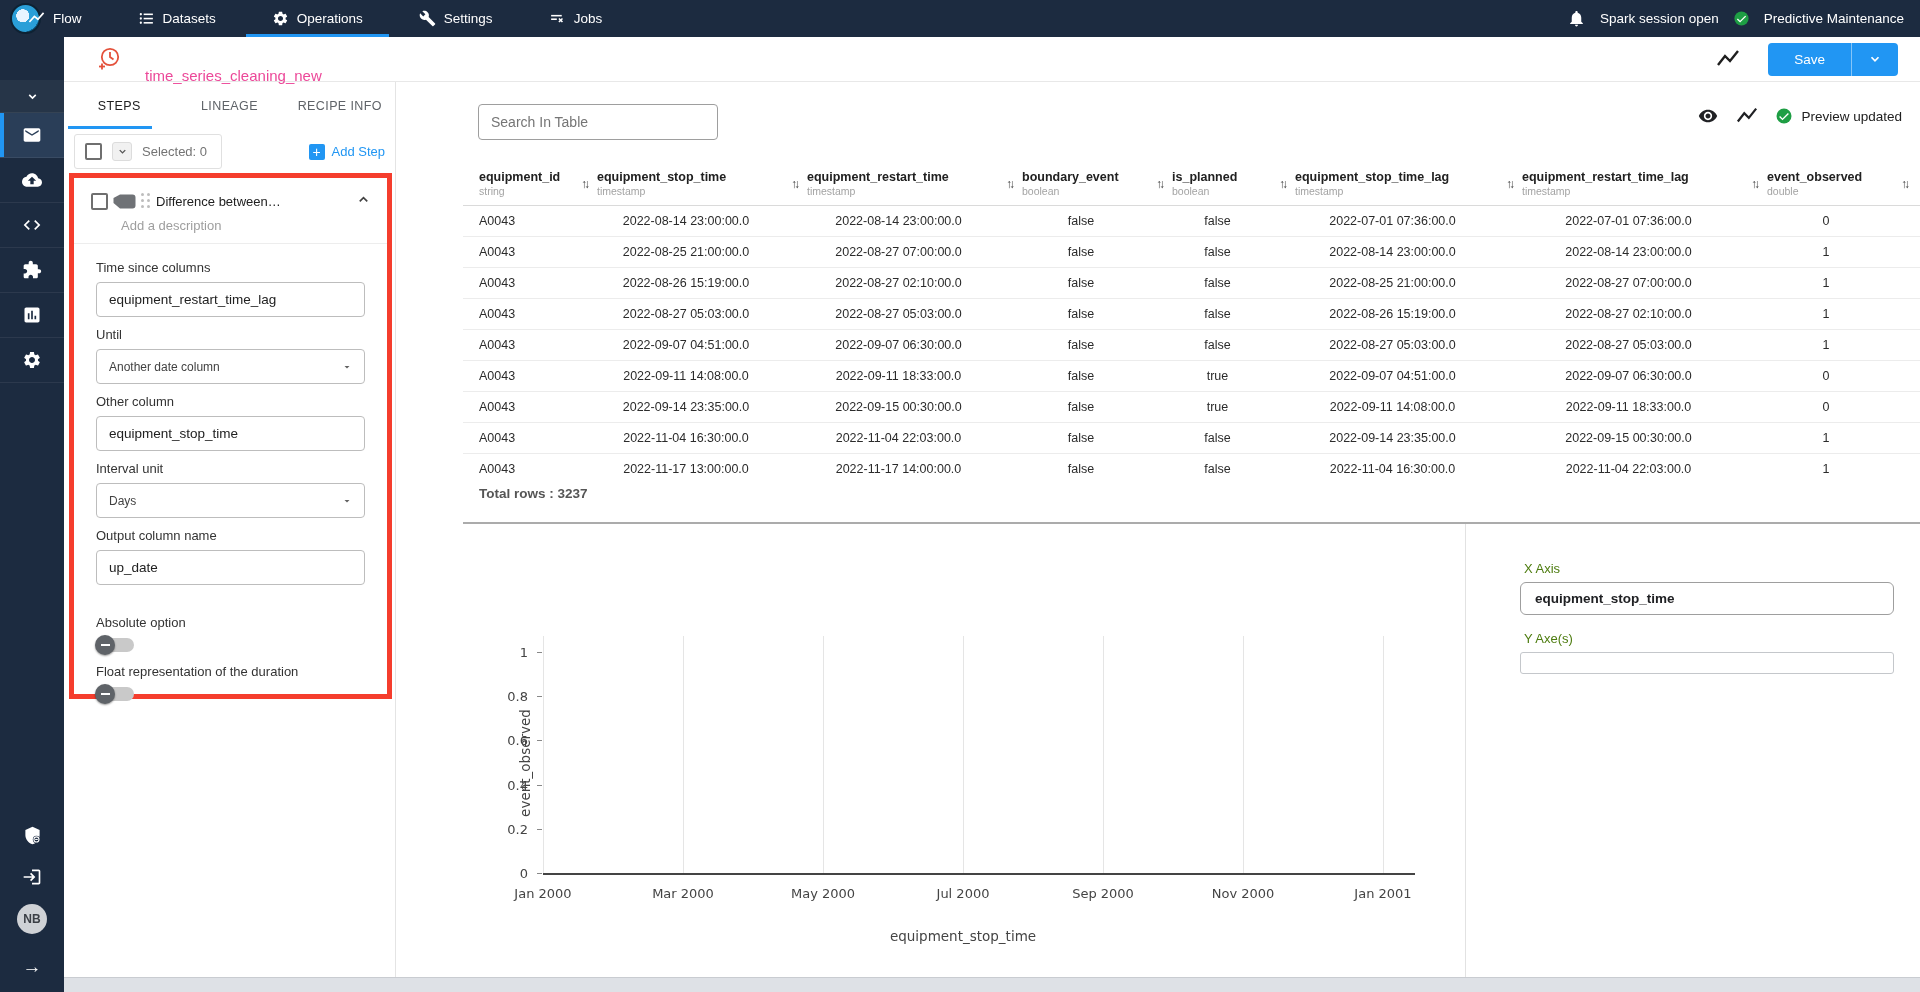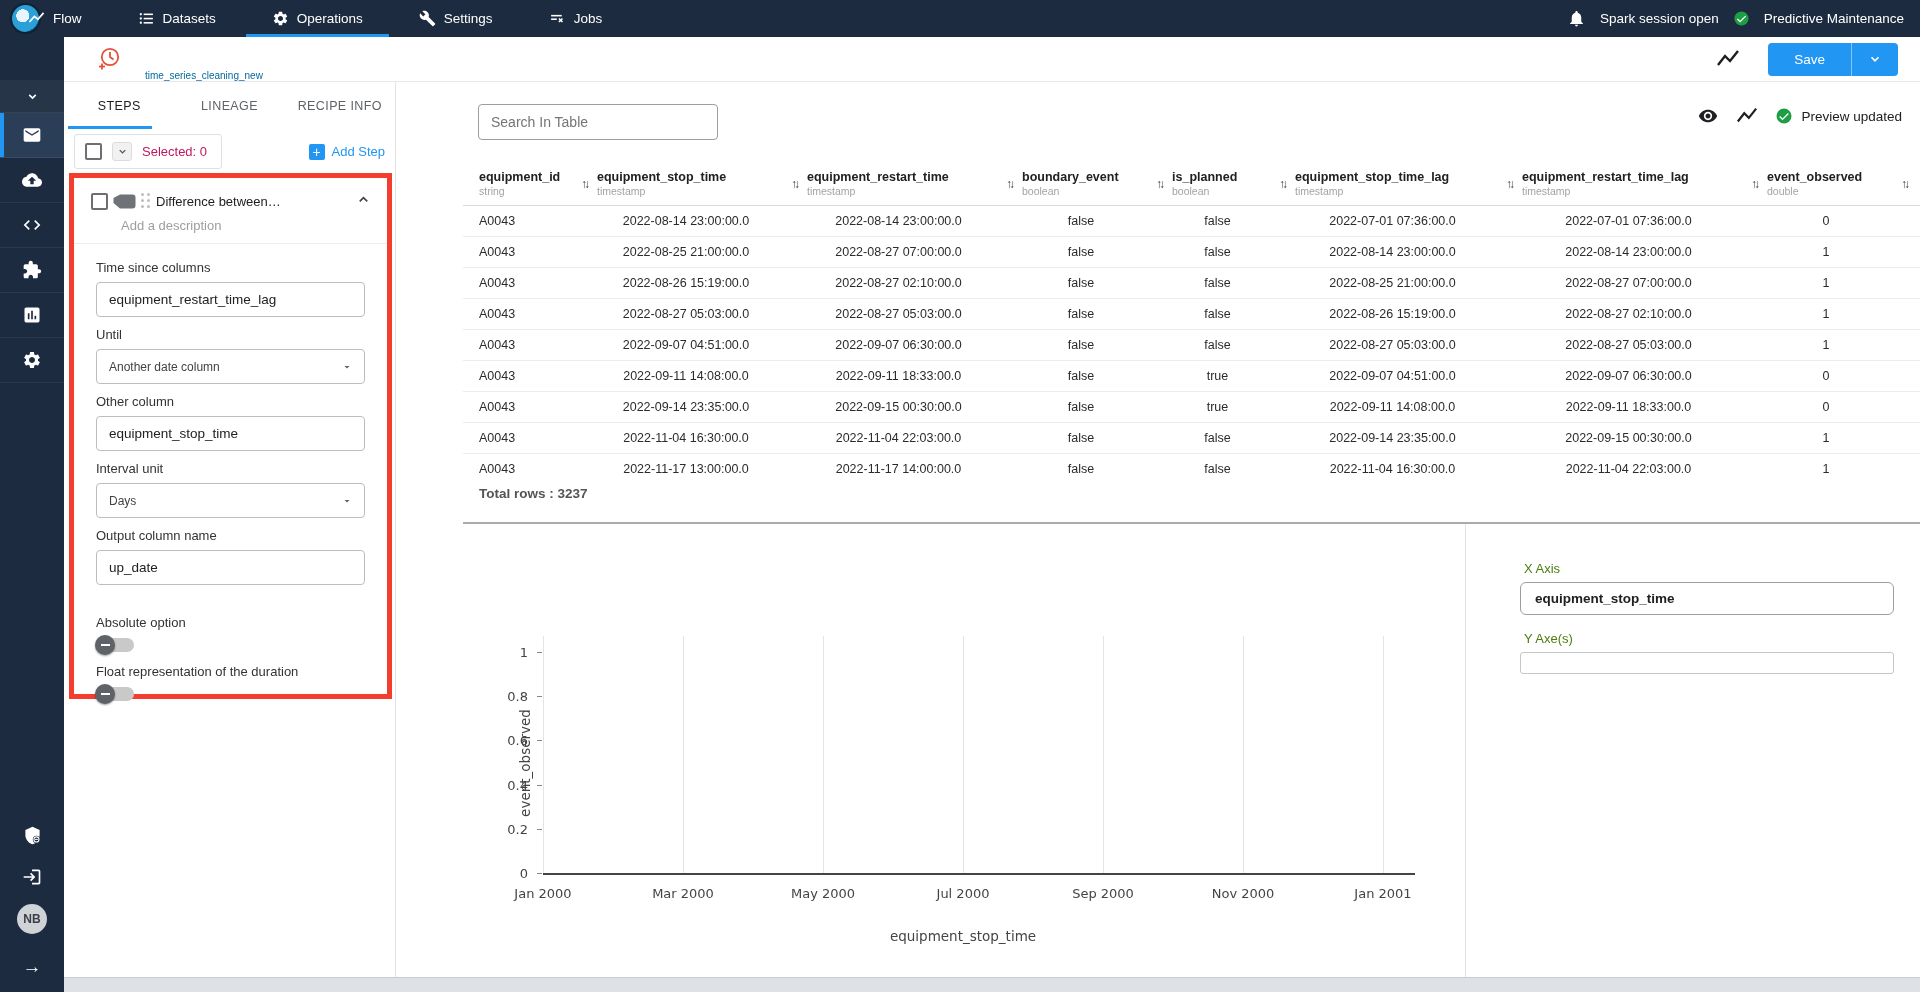--- a/index.html
+++ b/index.html
@@ -18,21 +18,21 @@
   .nav-item:first-of-type{margin-left:88px;}
   .nav-item.active::after{content:"";position:absolute;left:-12px;right:-12px;bottom:0;height:3px;background:#2196F3;}
   .nav-item svg{width:17px;height:17px;}
   .topnav-right{margin-left:auto;display:flex;align-items:center;gap:14px;padding-right:16px;font-size:13.5px;}
   .check-badge{width:17px;height:17px;}
 
   
   .titlebar{position:absolute;left:64px;top:37px;right:0;height:45px;background:#fff;
             border-bottom:1px solid #e8e8e8;display:flex;align-items:center;z-index:20;}
   .recipe-icon{margin-left:31px;width:28px;height:28px;}
-  .recipe-title{margin-left:22px;font-size:10px;color:#0369a1;margin-top:32px;}
+  .recipe-title{margin-left:22px;font-size:15px;color:#ec4899;margin-top:32px;}
   .titlebar-right{margin-left:auto;display:flex;align-items:center;gap:28px;padding-right:22px;}
   .trend-dark{width:24px;height:20px;color:#1f1f1f;cursor:pointer;}
   .save-btn{display:flex;align-items:center;height:33px;background:#2196F3;border-radius:4px;
             color:#fff;font-size:13.5px;cursor:pointer;overflow:hidden;}
   .save-label{padding:0 26px;}
   .save-sep{width:1px;height:33px;background:rgba(255,255,255,.45);}
   .save-caret{padding:0 16px;display:flex;align-items:center;}
   .save-caret svg{width:14px;height:14px;}
 
   
@@ -57,21 +57,21 @@
        color:#5f6368;cursor:pointer;position:relative;}
   .tab.active{color:#212121;}
   .tab.active::after{content:"";position:absolute;left:4px;right:22px;bottom:0;height:3px;background:#2196F3;}
   .select-row{display:flex;align-items:center;margin:5px 10px 0 10px;}
   .select-box{display:flex;align-items:center;gap:10px;border:1px solid #e0e0e0;border-radius:3px;
               padding:7px 14px 7px 10px;}
   .checkbox{width:17px;height:17px;border:2px solid #6f6f6f;border-radius:2px;background:#fff;cursor:pointer;}
   .mini-drop{width:20px;height:19px;background:#f1f1f1;border:1px solid #dcdcdc;border-radius:3px;
              display:flex;align-items:center;justify-content:center;color:#555;cursor:pointer;}
   .mini-drop svg{width:11px;height:11px;}
-  .select-label{font-size:13px;color:#be185d;}
+  .select-label{font-size:13px;color:#737373;}
   .add-step{margin-left:auto;display:flex;align-items:center;gap:7px;color:#2196F3;font-size:13px;cursor:pointer;}
   .plus-sq{width:16px;height:16px;background:#2196F3;border-radius:2px;color:#fff;display:flex;
            align-items:center;justify-content:center;font-size:14px;line-height:1;}
 
   .step-card{position:absolute;left:5px;right:3px;top:91px;height:526px;border:5px solid #F53D2D;background:#fff;}
   .step-head{display:flex;align-items:center;gap:4px;padding:14px 16px 0 17px;}
   .tag-icon{width:25px;height:17px;color:#6f7276;}
   .drag-dots{display:grid;grid-template-columns:repeat(2,5px);grid-auto-rows:5px;gap:1px;cursor:grab;}
   .drag-dots i{width:3px;height:3px;border-radius:50%;background:#bdbdbd;}
   .step-title{font-size:13px;color:#212121;}

